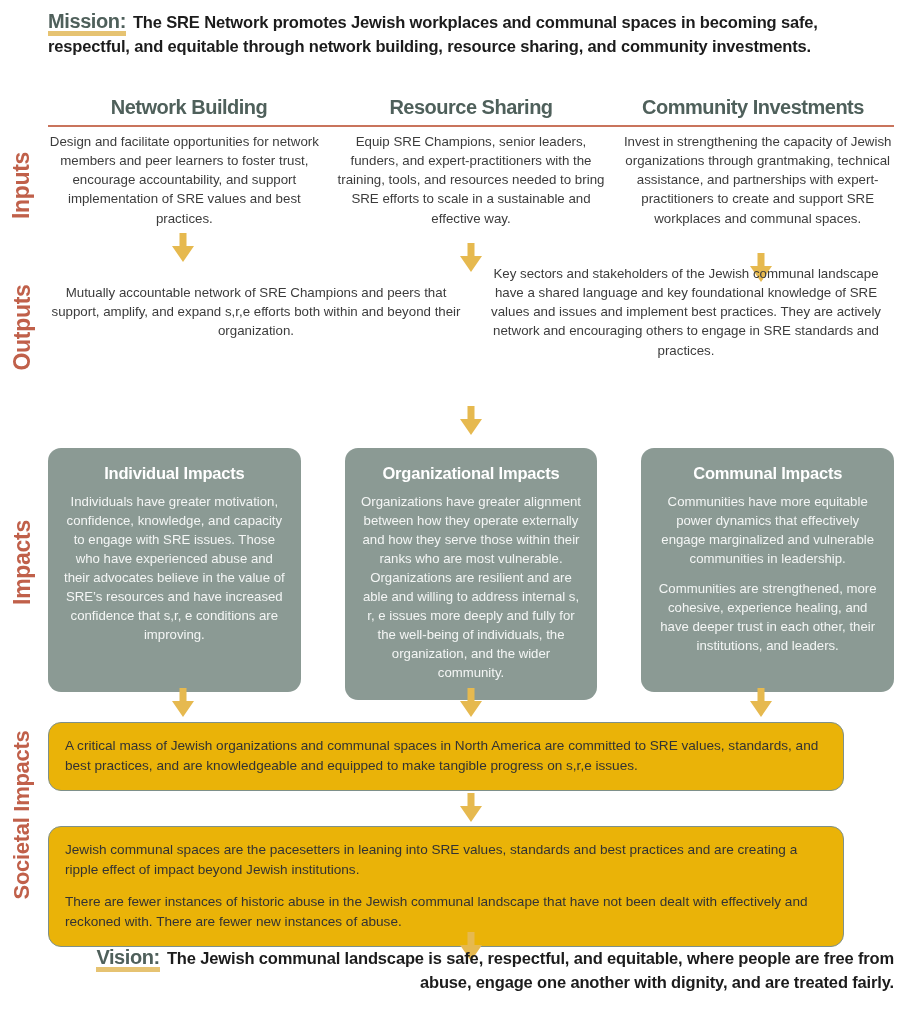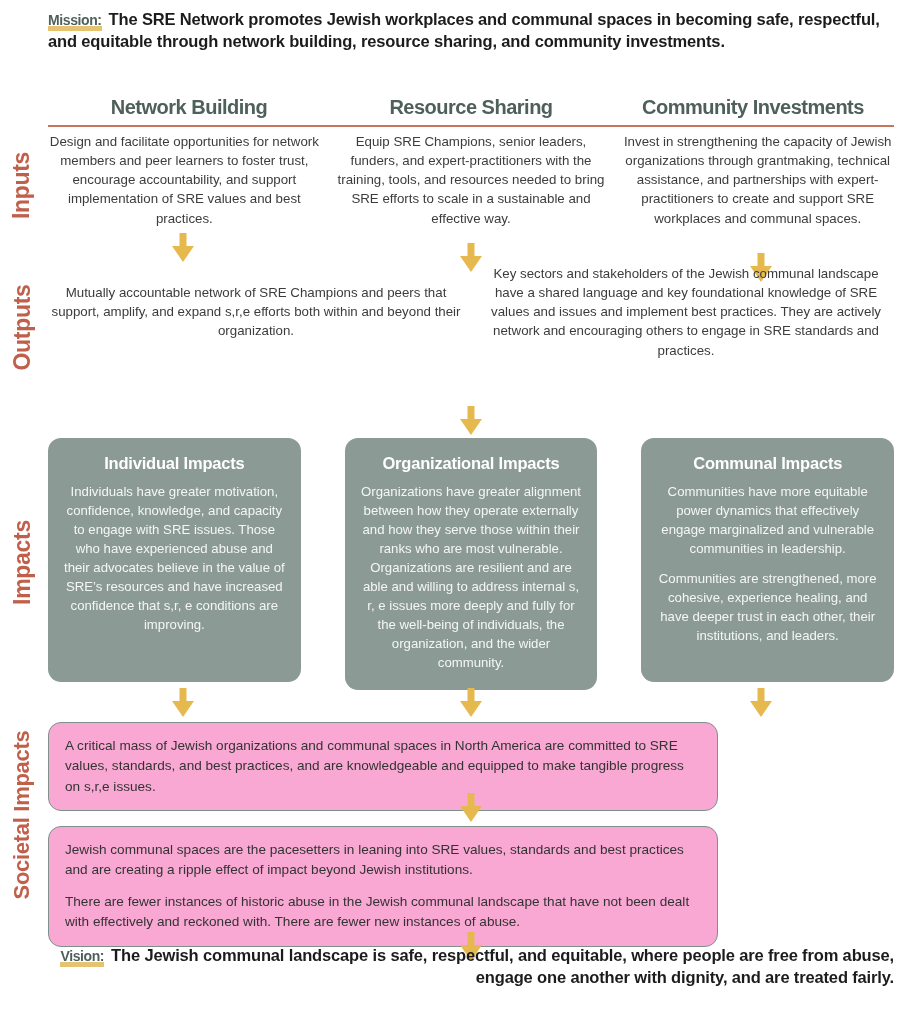--- a/index.html
+++ b/index.html
@@ -36,21 +36,21 @@
   .statement-line {
     font-size: 16.5px;
     font-weight: bold;
     line-height: 1.34;
     color: #1c1c1c;
     letter-spacing: -0.15px;
   }
   .kicker {
     display: inline-block;
     position: relative;
-    font-size: 14px;
+    font-size: 20px;
     font-weight: bold;
     color: #4f605b;
     letter-spacing: -0.4px;
     padding-right: 2px;
     margin-right: 5px;
     vertical-align: baseline;
   }
   .kicker::after {
     content: "";
     position: absolute;
@@ -139,21 +139,21 @@
     height: 30px;
     display: block;
   }
   .arrow-abs {
     position: absolute;
     width: 26px;
     height: 30px;
   }
 
   
-  #row-impacts { top: 438px; align-items: stretch; gap: 44px; }
+  #row-impacts { top: 448px; align-items: stretch; gap: 44px; }
   .impact-card {
     background: #8b9a94;
     border-radius: 13px;
     padding: 16px 14px 18px 14px;
     box-sizing: border-box;
     min-height: 244px;
     display: flex;
     flex-direction: column;
     align-items: center;
   }
@@ -170,26 +170,26 @@
     font-size: 13.2px;
     line-height: 1.44;
     text-align: center;
   }
   .impact-body + .impact-body { margin-top: 11px; }
 
   
   .societal-box {
     position: absolute;
     left: 48px;
-    width: 670px;
+    width: 796px;
     box-sizing: border-box;
     border: 1.3px solid #7e908a;
     border-radius: 13px;
     padding: 13px 16px;
-    background: #f9a8d4;
+    background: #eab308;
   }
   .societal-box p {
     margin: 0;
     font-size: 13.6px;
     line-height: 1.5;
     color: #333333;
   }
   .societal-box p + p { margin-top: 11px; }
   #societal-box-1 { top: 722px; }
   #societal-box-2 { top: 826px; }

